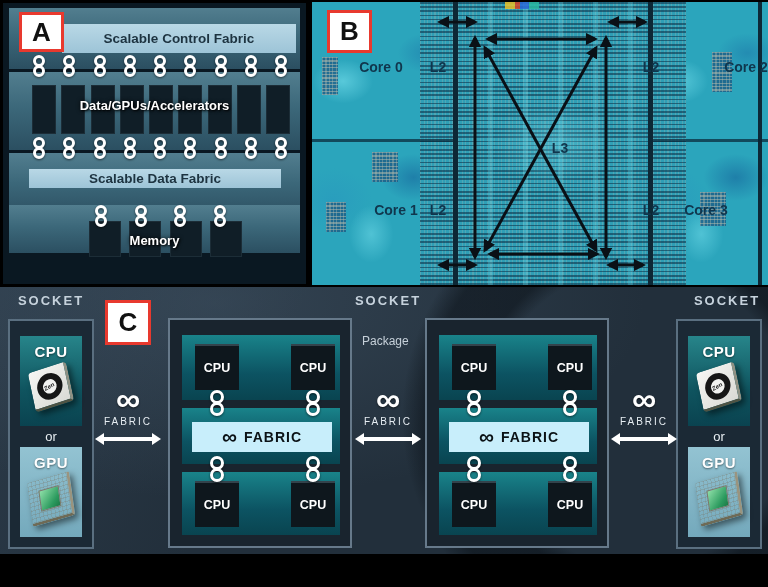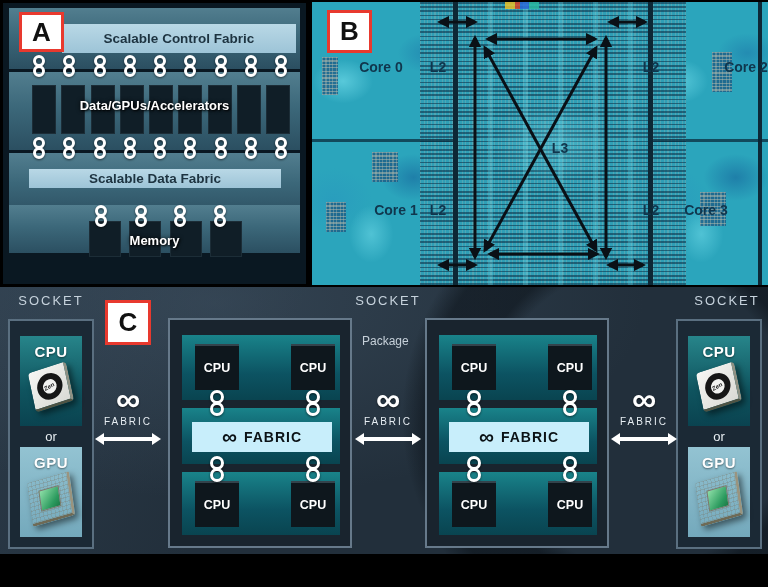--- a/index.html
+++ b/index.html
@@ -71,21 +71,21 @@
         background:linear-gradient(90deg,#e8c22a 0 30%,#d8452a 30% 45%,#2a6ad8 45% 70%,#2ab8a0 70% 100%);opacity:.85;}
   .arrows{position:absolute;left:0;top:0;z-index:9;}
 
   
   .panelC{position:absolute;left:0;top:287px;width:768px;height:267px;background-color:#222f3b;
       background-image:
         radial-gradient(circle 220px at 640px 130px, transparent 150px, rgba(8,14,20,.5) 168px 215px, transparent 238px),
         radial-gradient(ellipse at 28% 6%, rgba(82,104,124,.35), transparent 55%),
         linear-gradient(115deg, rgba(70,92,112,.25) 0%, transparent 35%);}
   .sock{position:absolute;top:6px;transform:translateX(-50%);color:#c6d2dc;font-size:13px;
-        letter-spacing:2px;z-index:5;}
+        letter-spacing:2px;z-index:5;font-weight:bold;}
   .pkglabel{position:absolute;left:362px;top:47px;color:#c6d0d9;font-size:12px;z-index:5;}
   .card{position:absolute;top:32px;width:86px;height:230px;background:#1b2935;border:2px solid #5a6f80;z-index:5;}
   .cardL{left:8px;} .cardR{left:676px;}
   .cpubox,.gpubox{position:absolute;left:10px;width:62px;display:flex;flex-direction:column;align-items:center;}
   .cpubox{top:15px;height:90px;background:linear-gradient(180deg,#27858a 0%,#0f545f 60%,#0a4350 100%);}
   .gpubox{top:126px;height:90px;background:linear-gradient(180deg,#93c3d2 0%,#74a9bc 100%);}
   .cardtitle{margin-top:7px;color:#fff;font-weight:bold;font-size:15px;letter-spacing:.5px;
              text-shadow:0 1px 2px rgba(0,0,0,.5);}
   .orlabel{position:absolute;left:0;right:0;top:108px;text-align:center;color:#e8eef2;font-size:13px;}
   .chip-cpu{position:relative;width:40px;height:40px;margin-top:7px;border-radius:4px;

